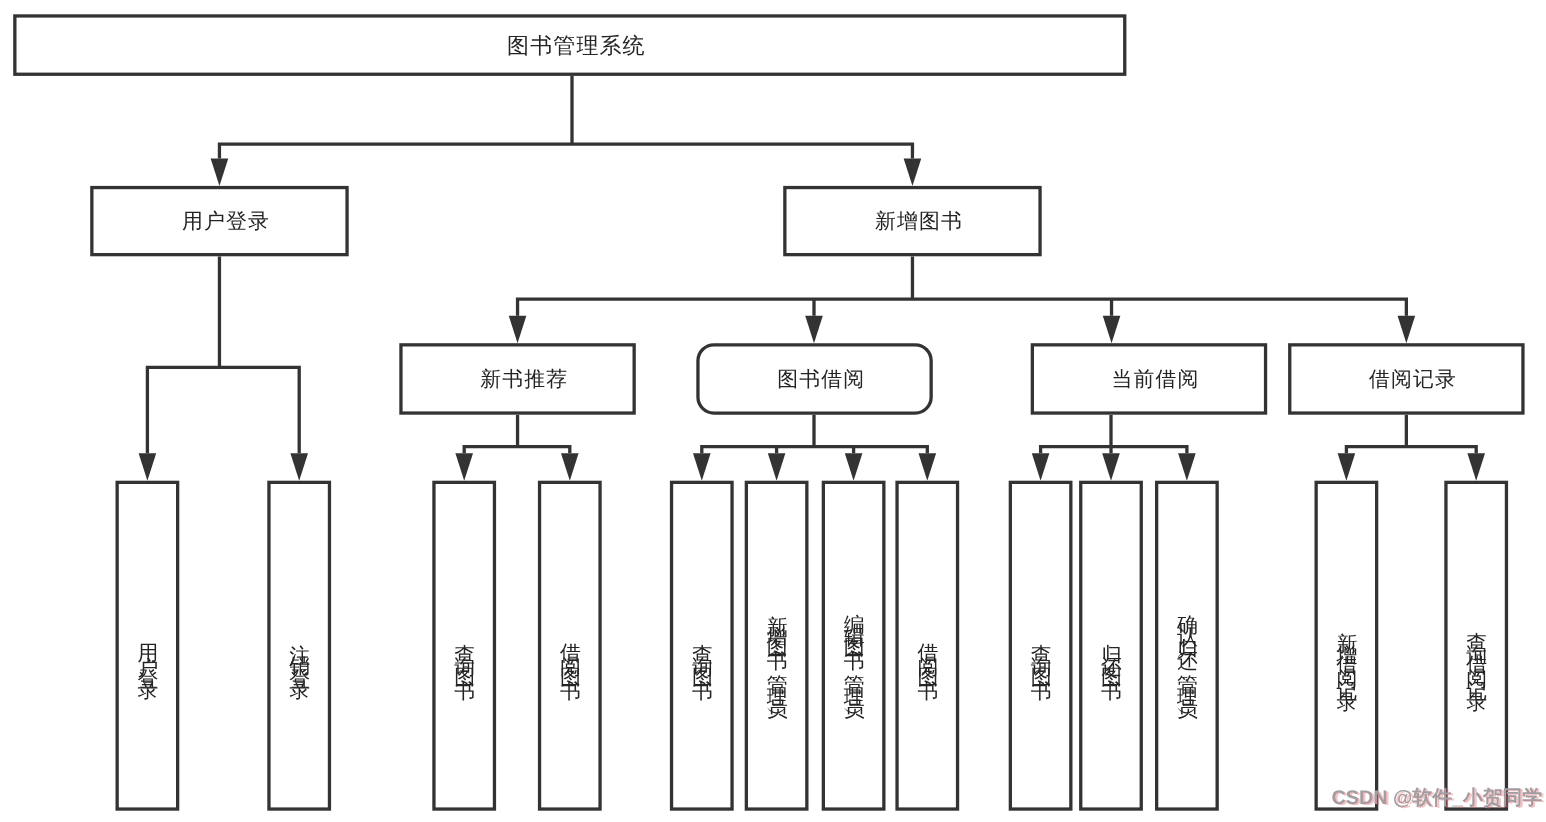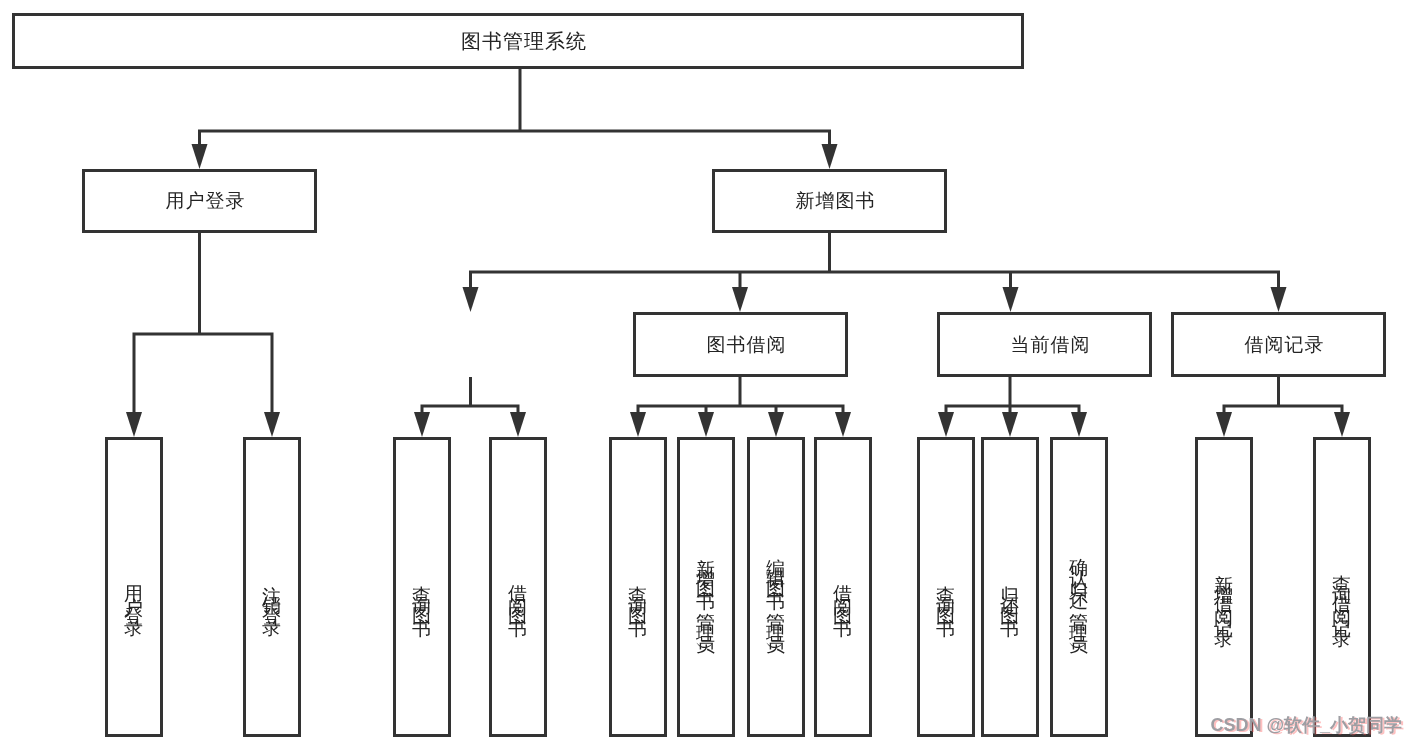--- a/index.html
+++ b/index.html
@@ -68,21 +68,22 @@
       <polygon points="1216,412 1232,412 1224,437"></polygon>
       <polygon points="1334,412 1350,412 1342,437"></polygon>
     </g>
   </svg>
 
   <div class="hbox root-box" style="left:12px;top:13px;width:1012px;height:56px;">图书管理系统</div>
 
   <div class="hbox" style="left:82px;top:169px;width:235px;height:64px;">用户登录</div>
   <div class="hbox" style="left:712px;top:169px;width:235px;height:64px;">新增图书</div>
 
-  <div class="hbox" style="left:633px;top:312px;width:215px;height:65px;">图书借阅</div>
+  <div class="hbox" style="left:363px;top:312px;width:215px;height:65px;">新书推荐</div>
+  <div class="hbox" style="left:633px;top:312px;width:215px;height:65px;border-radius:16px;">图书借阅</div>
   <div class="hbox" style="left:937px;top:312px;width:215px;height:65px;">当前借阅</div>
   <div class="hbox" style="left:1171px;top:312px;width:215px;height:65px;">借阅记录</div>
 
   <div class="vbox" style="left:105px;">
     <span class="vspan">用户登录</span>
   </div>
   <div class="vbox" style="left:243px;">
     <span class="vspan">注销登录</span>
   </div>
 

